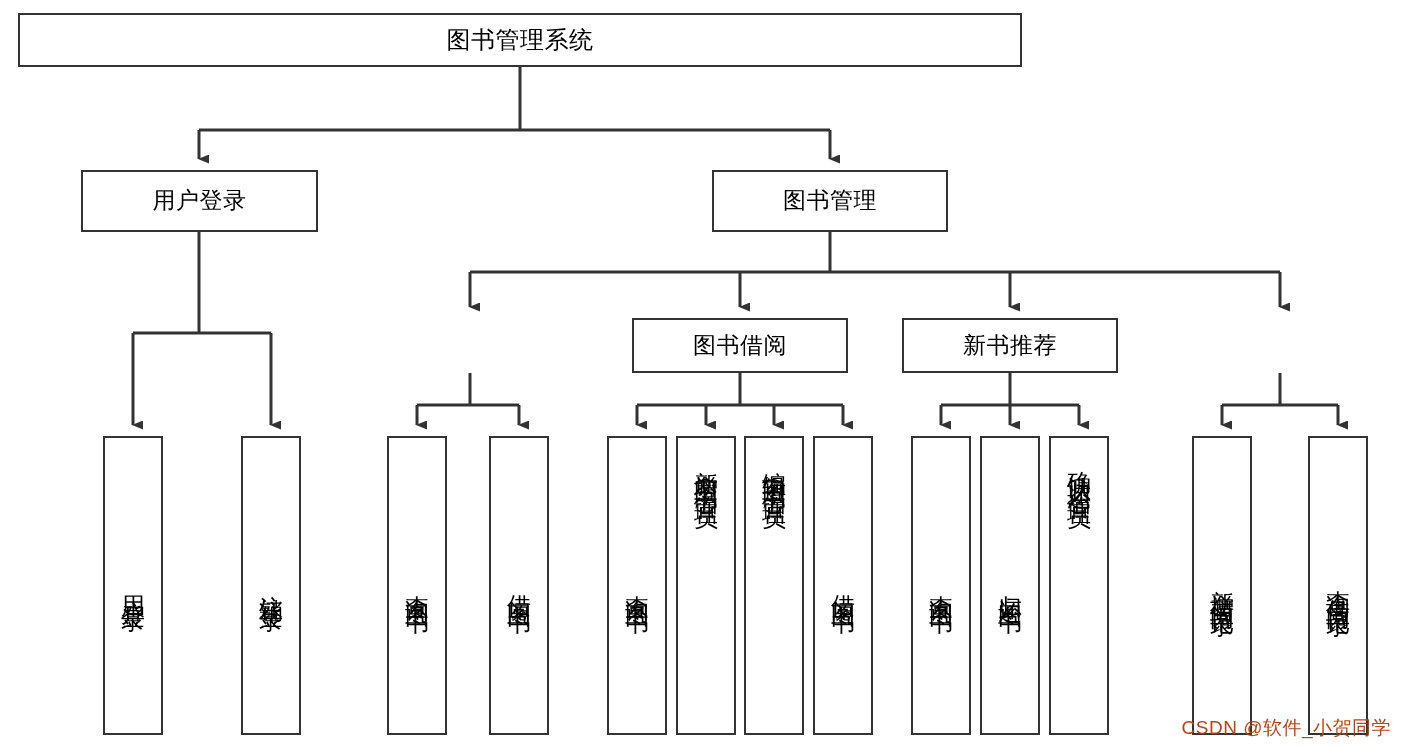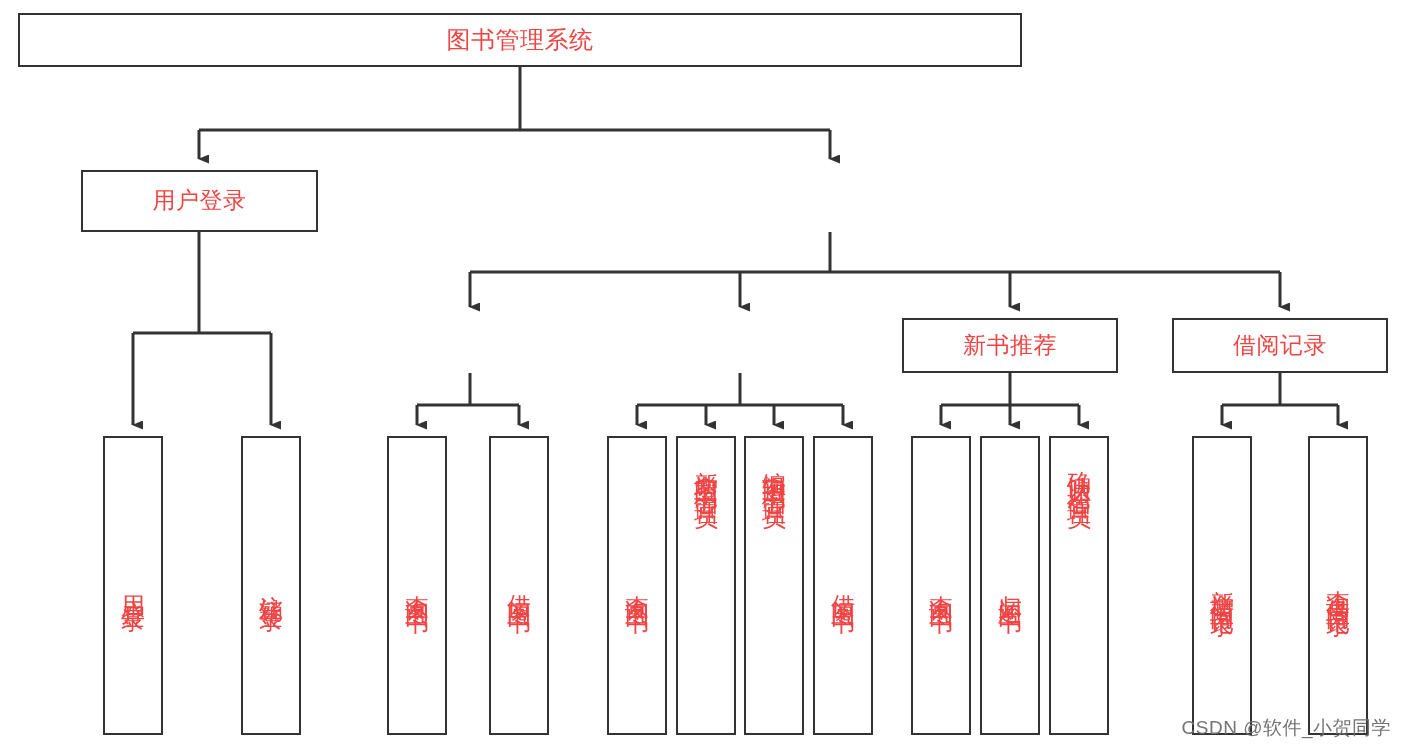--- a/index.html
+++ b/index.html
@@ -13,21 +13,21 @@
   svg#connectors{position:absolute;left:0;top:0;width:1405px;height:747px;}
 
   .node{
     position:absolute;
     box-sizing:border-box;
     background:#ffffff;
     border:2px solid #333333;
     display:flex;
     align-items:center;
     justify-content:center;
-    color:#ef4444;
+    color:#000000;
   }
   .node .label{
     display:block;
     text-align:center;
     line-height:1.12;
     white-space:pre;
   }
   
   .node.horiz .label{
     font-size:23px;
@@ -49,21 +49,21 @@
     letter-spacing:5px;
     white-space:nowrap;
   }
   
   .node.vert.short{padding-top:0;align-items:center;}
 
   .watermark{
     position:absolute;
     right:14px;bottom:6px;
     font-size:19px;
-    color:#737373;
+    color:#c2410c;
     letter-spacing:0.5px;
     white-space:nowrap;
     user-select:none;
   }
 </style>
 </head>
 <body>
 
 <div id="diagram-root">
 
@@ -117,26 +117,29 @@
     </g>
   </svg>
 
   <div class="node horiz root" style="left:18px;top:13px;width:1004px;height:54px;">
     <span class="label">图书管理系统</span>
   </div>
 
   <div class="node horiz" style="left:81px;top:170px;width:237px;height:62px;">
     <span class="label">用户登录</span>
   </div>
+  <div class="node horiz" style="left:712px;top:170px;width:236px;height:62px;">
+    <span class="label">图书管理</span>
+  </div>
 
+  <div class="node horiz" style="left:632px;top:318px;width:216px;height:55px;">
+    <span class="label">图书借阅</span>
+  </div>
   <div class="node horiz" style="left:902px;top:318px;width:216px;height:55px;">
     <span class="label">新书推荐</span>
-  </div>
-  <div class="node horiz" style="left:1172px;top:318px;width:216px;height:55px;">
-    <span class="label">借阅记录</span>
   </div>
 
   <div class="node vert short" style="left:103px;top:436px;width:60px;height:299px;">
     <span class="label">用户登录</span>
   </div>
   <div class="node vert short" style="left:241px;top:436px;width:60px;height:299px;">
     <span class="label">注销登录</span>
   </div>
 
   <div class="node vert short" style="left:387px;top:436px;width:60px;height:299px;">

